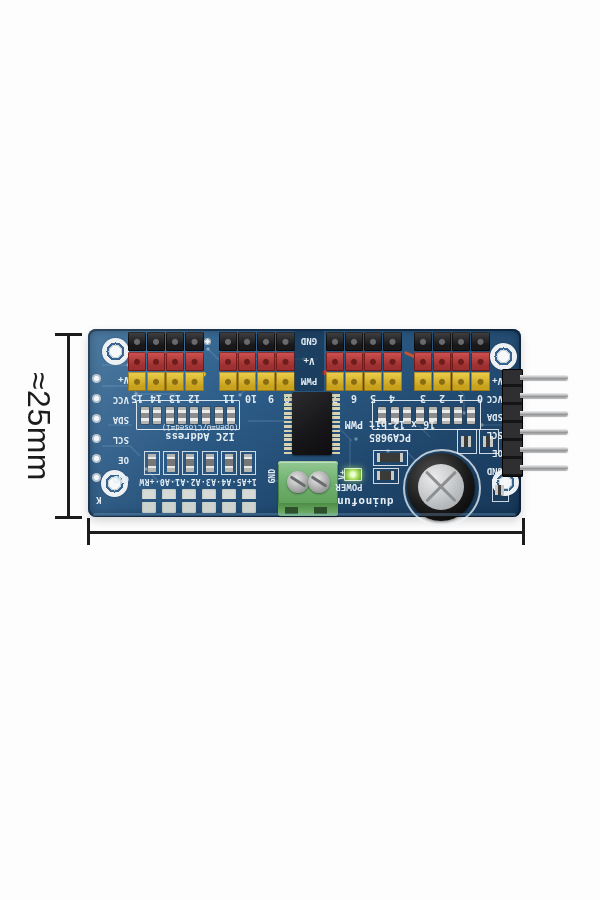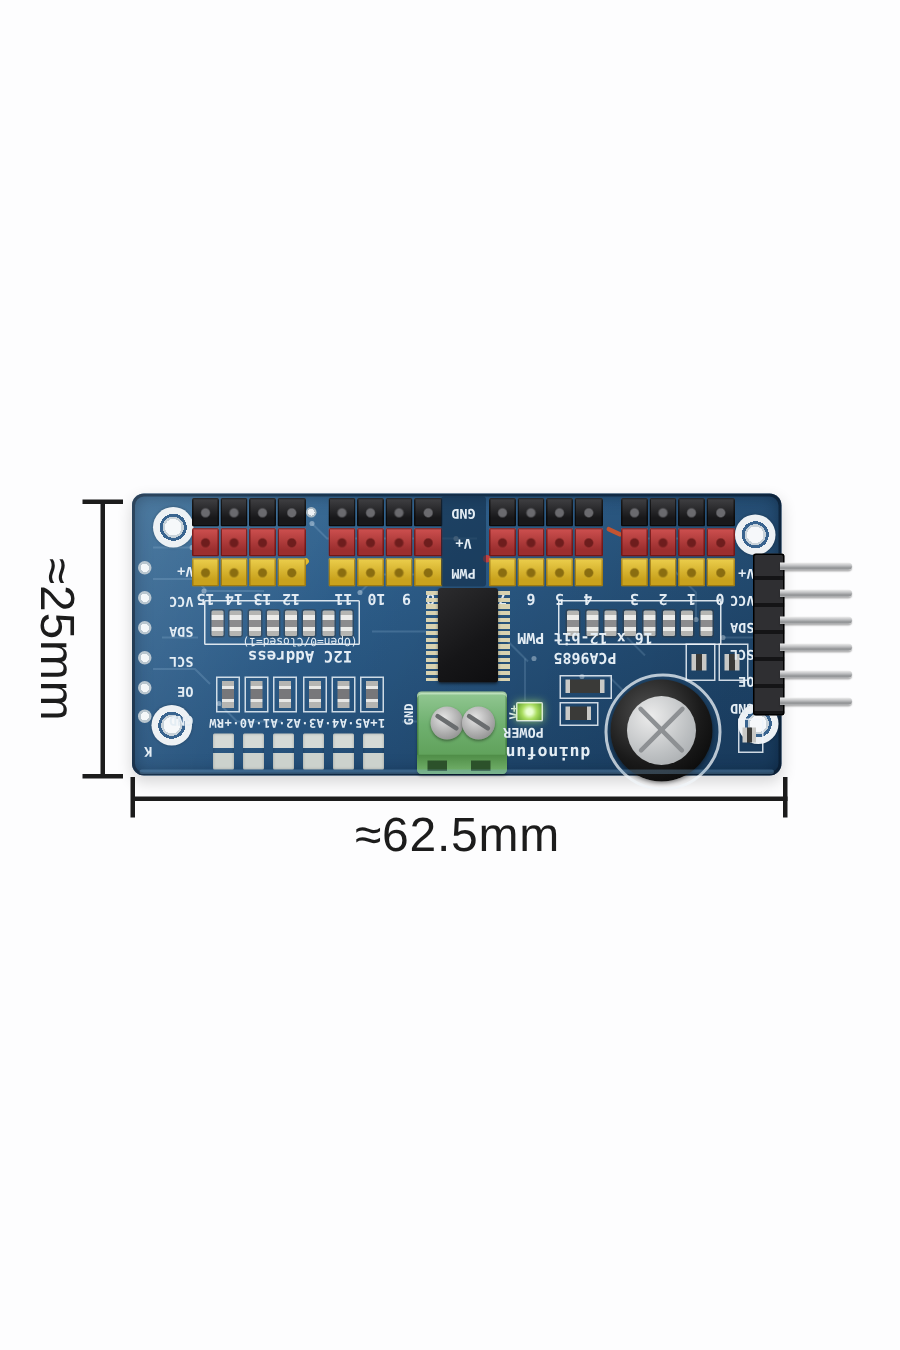--- a/index.html
+++ b/index.html
@@ -124,21 +124,20 @@
 <div class="stage">
 
   <div class="dim-line" style="left:67px;top:334px;width:3px;height:184px;"></div>
   <div class="dim-line" style="left:55px;top:333px;width:27px;height:3px;"></div>
   <div class="dim-line" style="left:55px;top:516px;width:27px;height:3px;"></div>
   <div class="dim-label dimv-label">≈25mm</div>
 
   <div class="dim-line" style="left:88px;top:531px;width:437px;height:3px;"></div>
   <div class="dim-line" style="left:87px;top:518px;width:3px;height:27px;"></div>
   <div class="dim-line" style="left:522px;top:518px;width:3px;height:27px;"></div>
-  <div class="dim-label dimh-label">≈62.5mm</div>
 
   <div class="pcb">
     <svg class="traces" width="433" height="188" viewBox="0 0 433 188">
       <g fill="none" stroke="#86adce" stroke-opacity=".28" stroke-width="1.3">
         <path d="M14 36 H38"></path>
           <path d="M14 57 h28 l8 8 h38"></path>
           <path d="M20 96 h24"></path>
         <path d="M14 117 h28 l10 10"></path>
           <path d="M152 66 l12 -12 h34"></path>
           <path d="M160 92 h38"></path>

